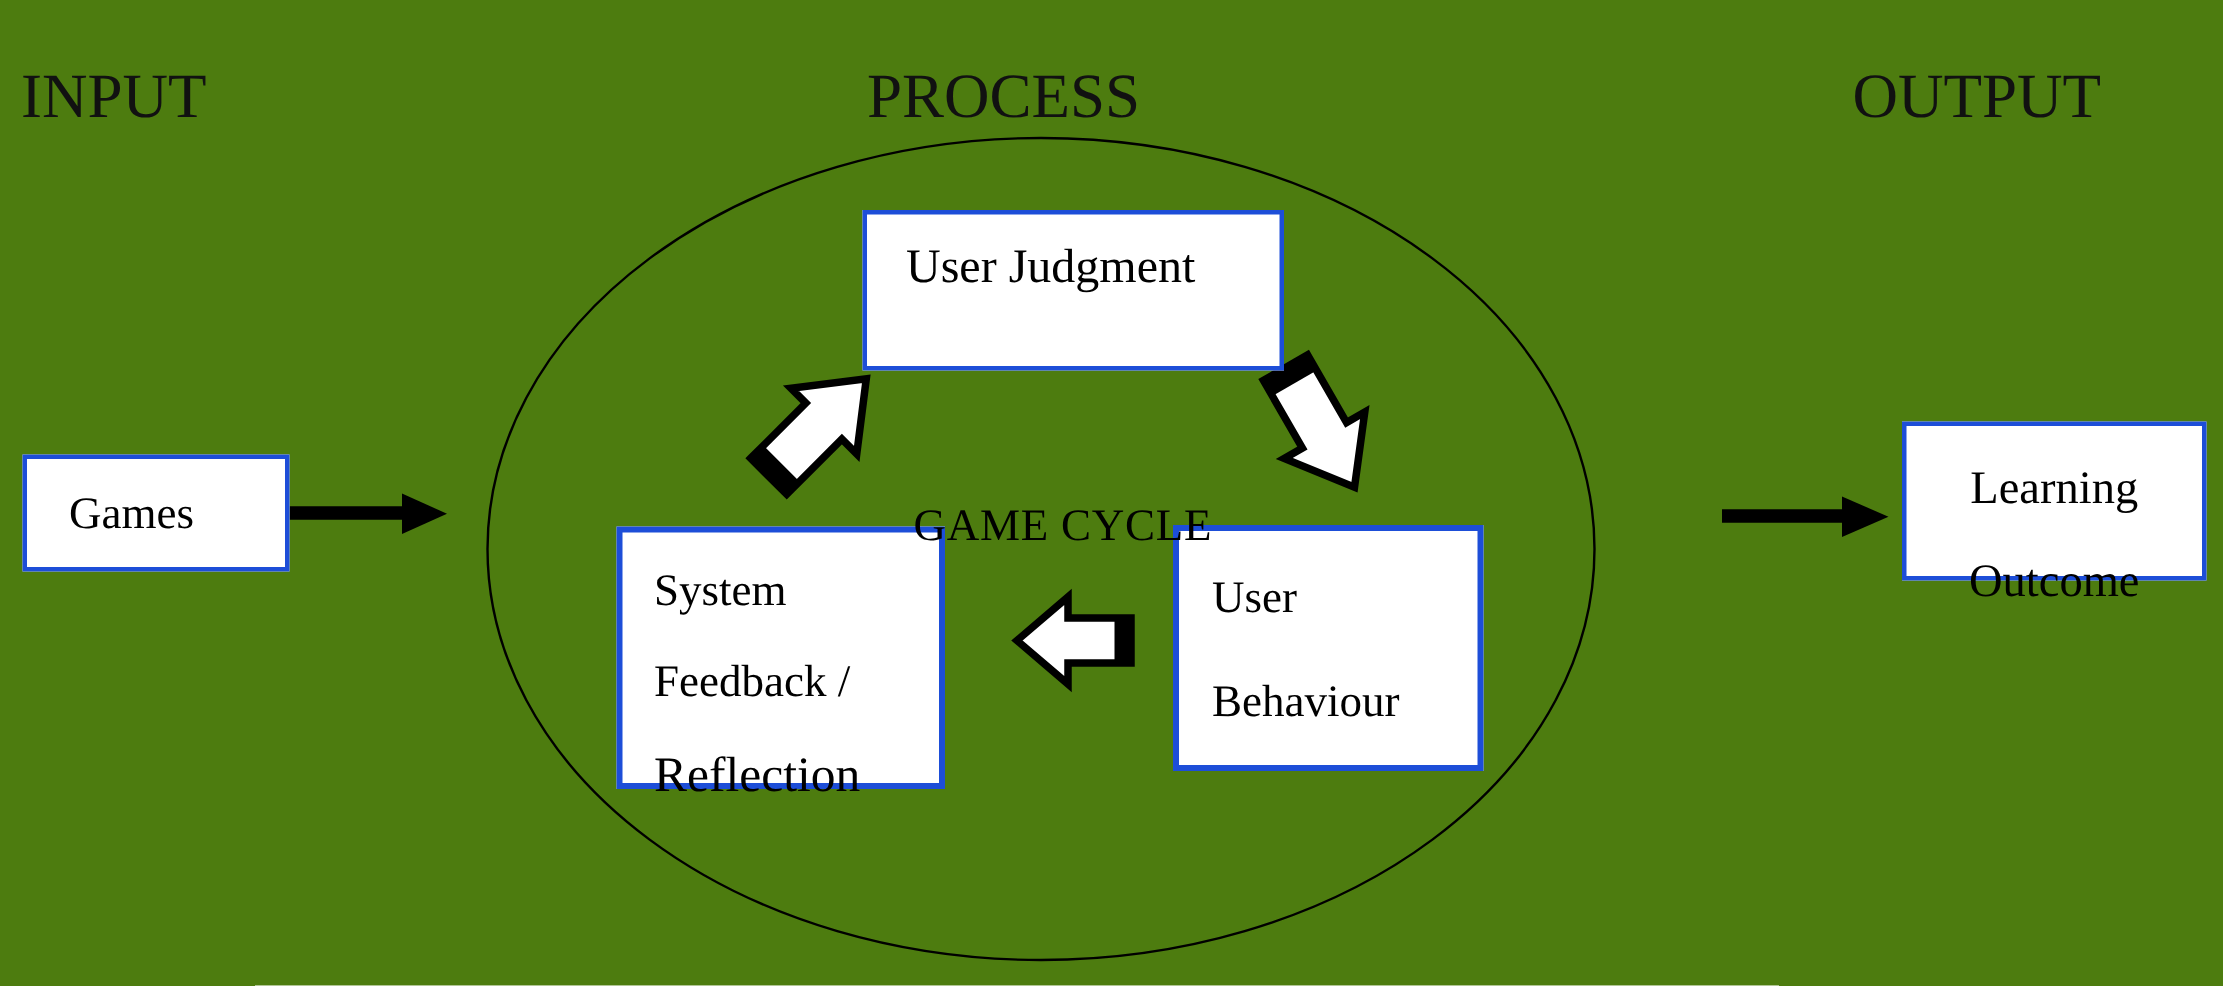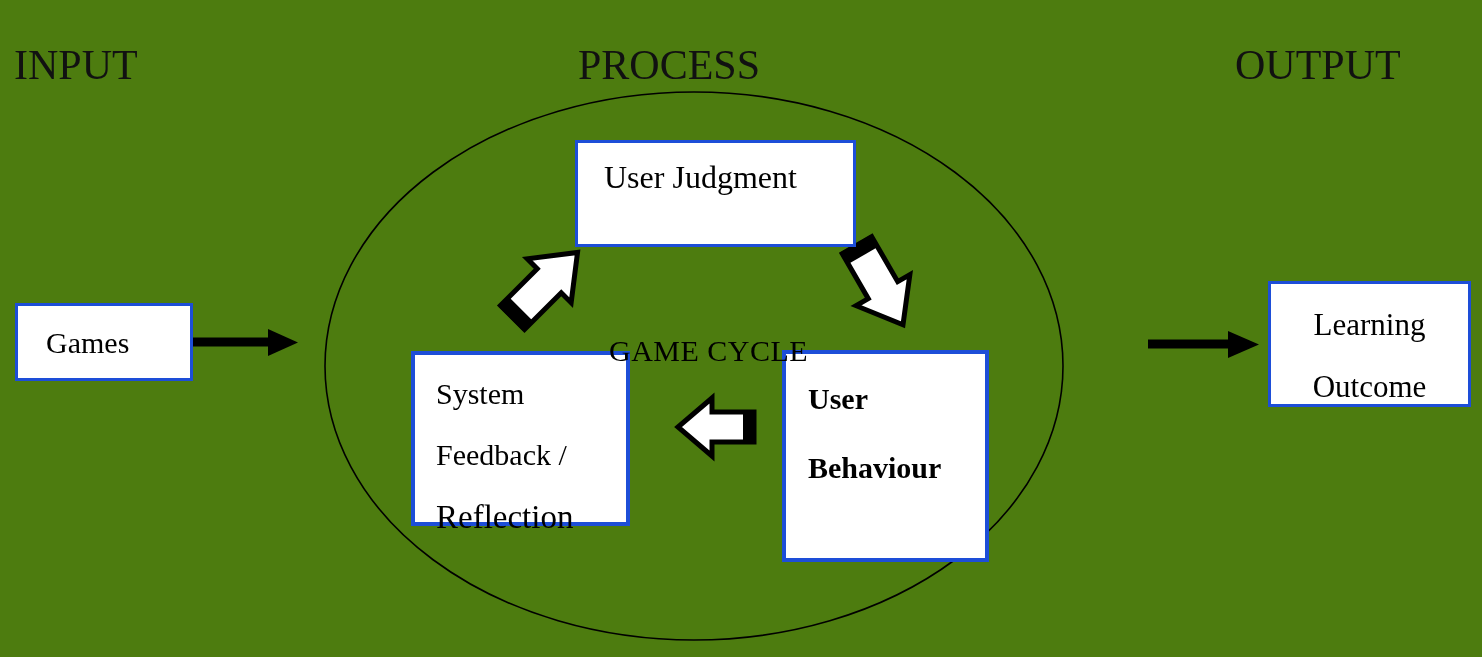--- a/index.html
+++ b/index.html
@@ -66,32 +66,31 @@
   #box-system-feedback .node-label {
     font-size: 30px;
     line-height: 1.5;
     padding: 16px 0 0 21px;
   }
   #box-system-feedback .big-line {
     font-size: 33px;
   }
 
   #box-user-behaviour {
-    left: 782px; top: 350px; width: 207px; height: 212px;
+    left: 782px; top: 350px; width: 207px; height: 164px;
     border-width: 4px;
-    font-weight: bold;
   }
   #box-user-behaviour .node-label {
     font-size: 30px;
     line-height: 1.55;
     padding: 22px 0 0 22px;
   }
 
   #box-learning-outcome {
-    left: 1268px; top: 281px; width: 203px; height: 126px;
+    left: 1268px; top: 281px; width: 203px; height: 106px;
     border-width: 3px;
   }
   #box-learning-outcome .node-label {
     font-size: 31px;
     line-height: 1.35;
     padding: 20px 0 0 0;
     text-align: center;
   }
 
   .cycle-caption {

